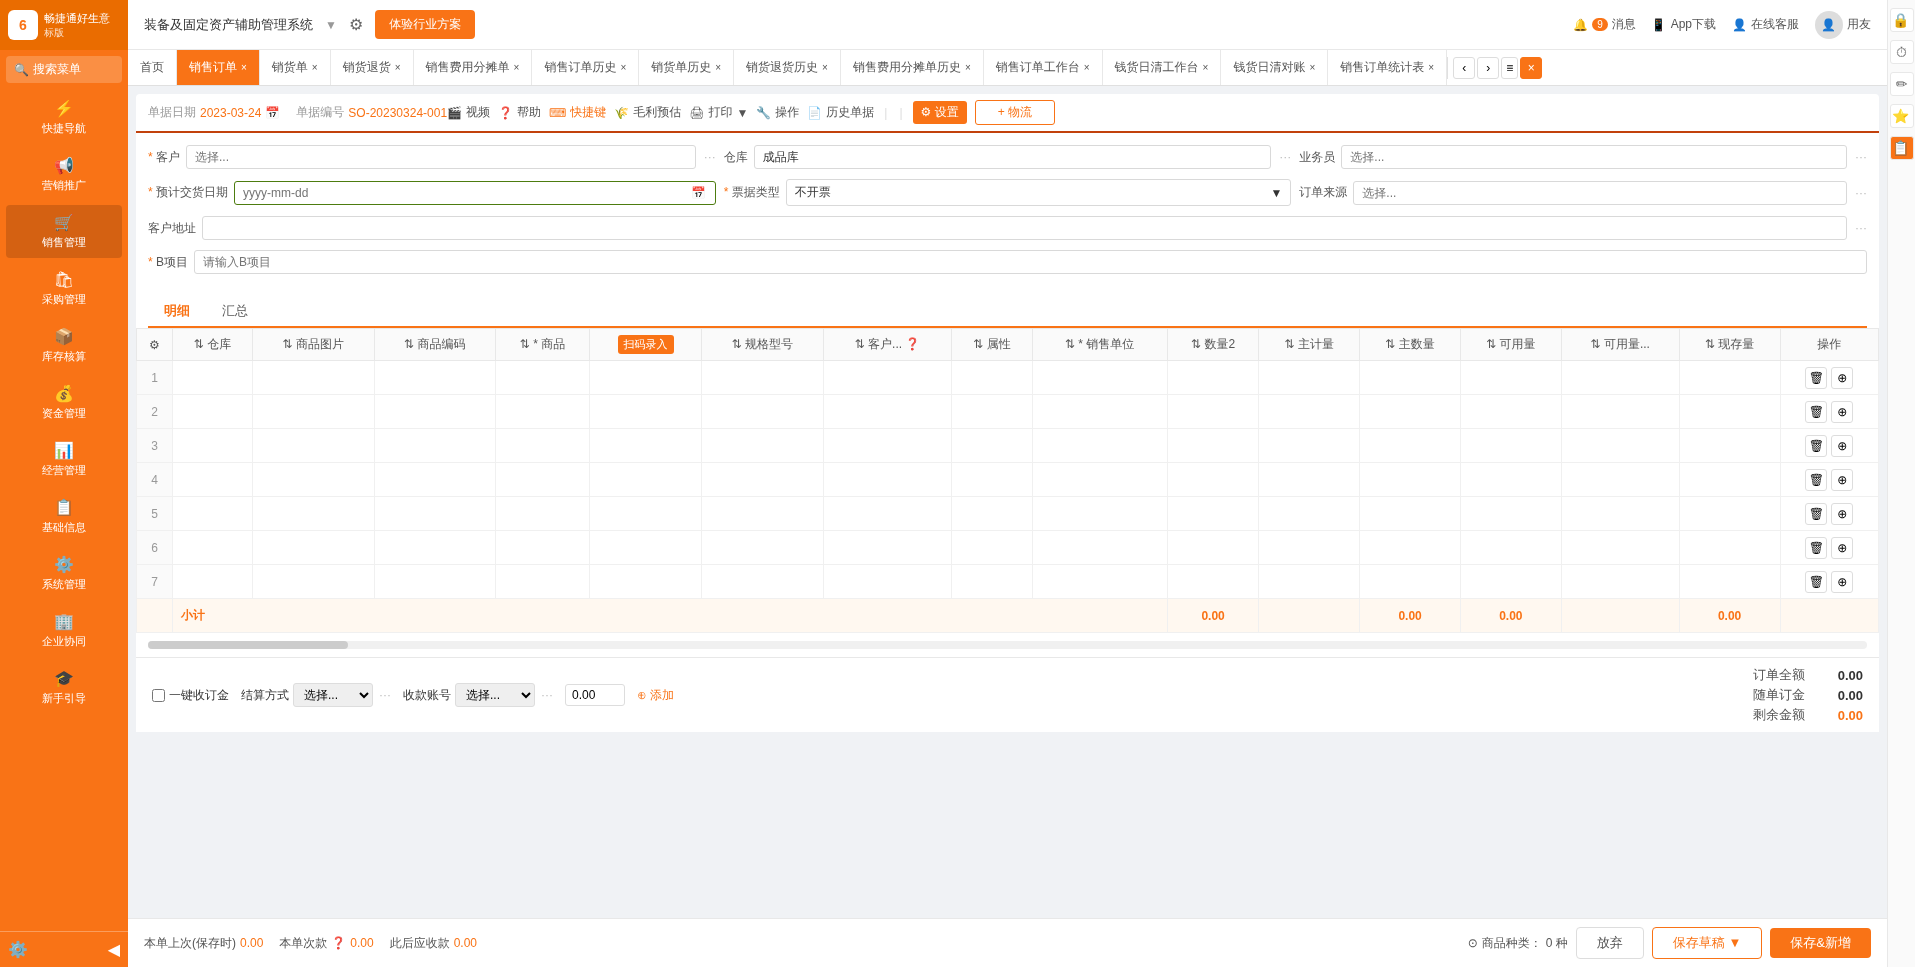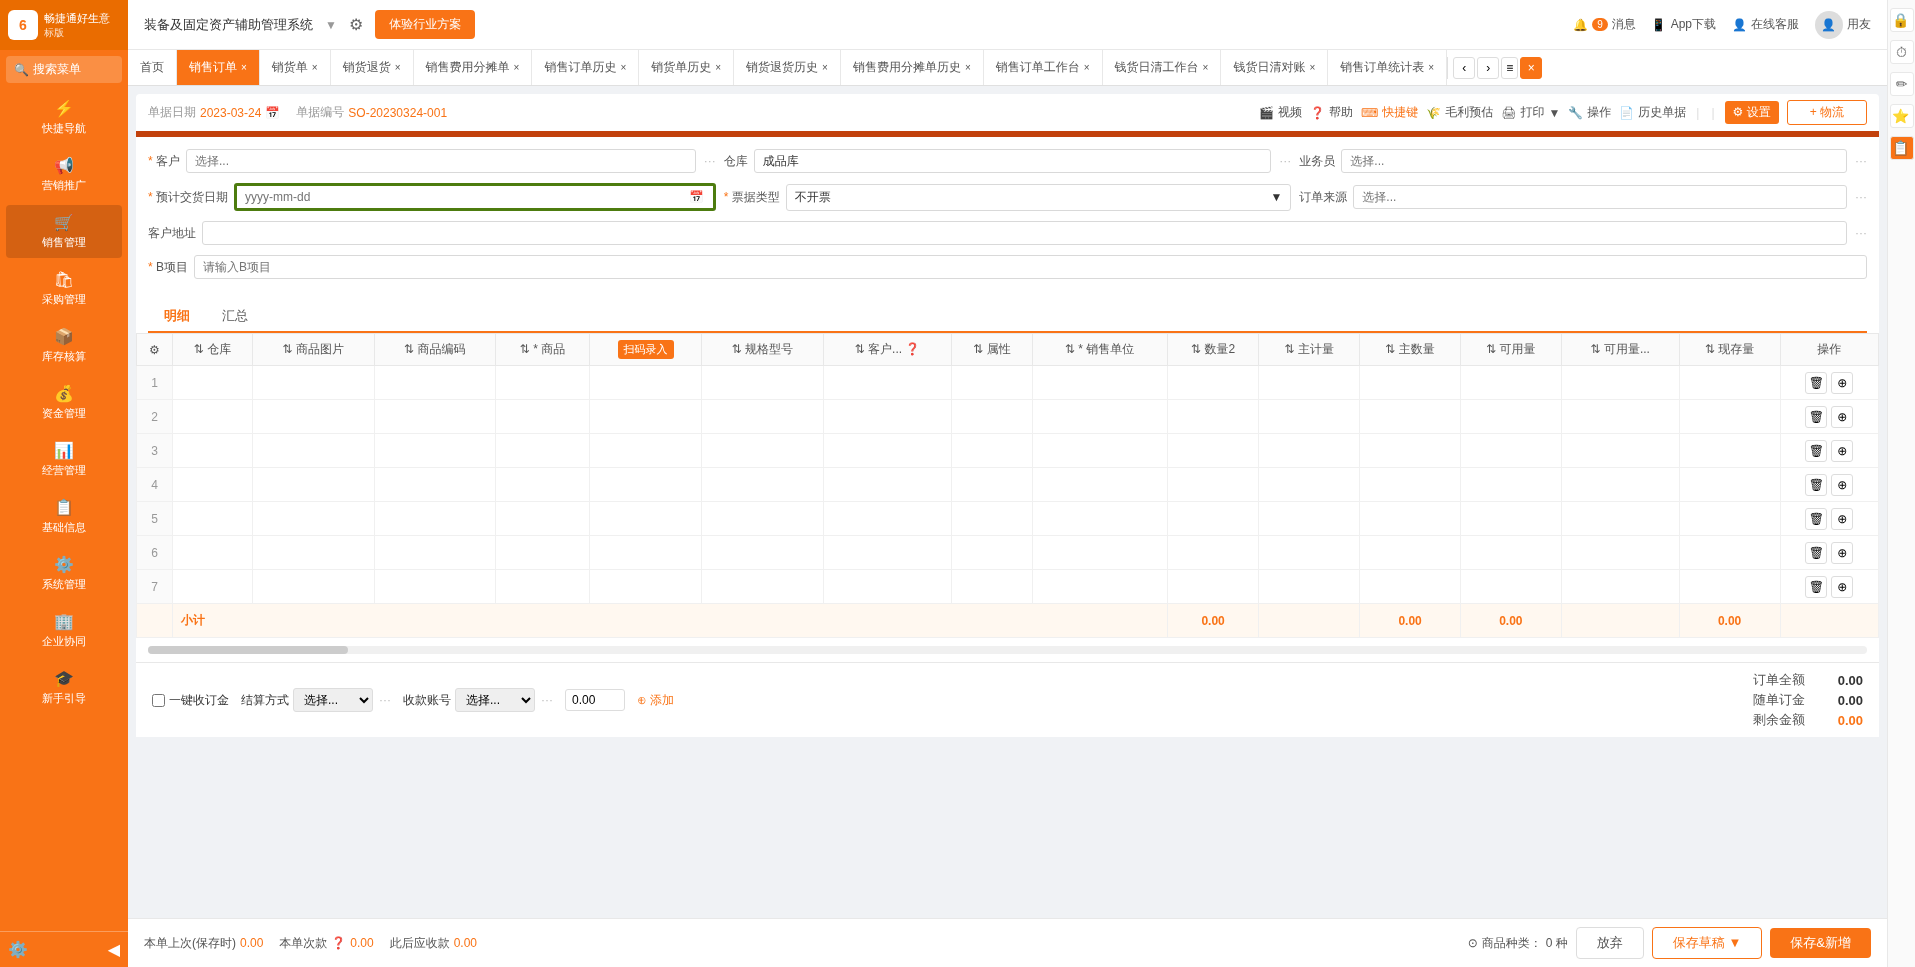--- a/index.html
+++ b/index.html
@@ -37,35 +37,35 @@
     .tab.active { color: #fff; background: #f97316; }
     .tab-close { font-size: 10px; color: inherit; cursor: pointer; }
     .tabs-nav { display: flex; align-items: center; padding: 0 4px; background: #fff; border-left: 1px solid #e0e0e0; }
     .tabs-nav button { background: none; border: 1px solid #ddd; width: 22px; height: 22px; cursor: pointer; border-radius: 3px; display: flex; align-items: center; justify-content: center; font-size: 12px; margin: 0 1px; }
 
     
     .content { flex: 1; background: #f0f2f5; overflow-y: auto; overflow-x: hidden; padding: 8px; display: flex; flex-direction: column; gap: 0; }
 
     
     .form-card { background: white; border-radius: 4px; padding: 0; }
-    .form-toolbar { display: flex; align-items: center; justify-content: space-between; padding: 6px 12px; border-bottom: 6px solid #c2410c; }
+    .form-toolbar { display: flex; align-items: center; padding: 6px 12px; border-bottom: 2px solid #c2410c; }
     .form-toolbar-left { display: flex; align-items: center; gap: 16px; }
     .form-toolbar-right { display: flex; align-items: center; gap: 8px; }
     .form-toolbar-item { display: flex; align-items: center; gap: 4px; font-size: 12px; color: #555; cursor: pointer; }
     .form-toolbar-item .label { color: #999; }
 
     .form-body { padding: 12px; }
     .form-row { display: flex; align-items: center; gap: 8px; margin-bottom: 10px; flex-wrap: wrap; }
     .form-field { display: flex; align-items: center; gap: 6px; min-width: 280px; flex: 1; }
     .form-field-label { color: #555; font-size: 12px; white-space: nowrap; }
     .form-field-label.required::before { content: '* '; color: #f97316; }
     .form-field-input { flex: 1; border: 1px solid #d9d9d9; border-radius: 3px; padding: 4px 8px; font-size: 12px; color: #333; background: #fff; outline: none; min-width: 80px; }
     .form-field-dots { color: #bbb; cursor: pointer; margin-left: 2px; }
     .form-field-select { display: flex; align-items: center; gap: 2px; border: 1px solid #d9d9d9; border-radius: 3px; padding: 4px 8px; font-size: 12px; background: #fff; min-width: 80px; cursor: pointer; }
-    .form-field-date { display: flex; align-items: center; gap: 4px; border: 3px solid #4d7c0f; border-radius: 3px; padding: 4px 8px; font-size: 12px; background: #fff; }
+    .form-field-date { display: flex; align-items: center; gap: 4px; border: 1px solid #4d7c0f; border-radius: 3px; padding: 4px 8px; font-size: 12px; background: #fff; }
 
     
     .form-tabs { display: flex; gap: 0; border-bottom: 2px solid #f97316; margin-bottom: 0; }
     .form-tab { padding: 6px 16px; cursor: pointer; font-size: 13px; color: #555; }
     .form-tab.active { color: #f97316; border-bottom: 2px solid #f97316; margin-bottom: -2px; font-weight: bold; }
 
     
     .table-container { overflow-x: auto; }
     table { width: 100%; border-collapse: collapse; font-size: 12px; }
     table th { background: #fafafa; border: 1px solid #e8e8e8; padding: 6px 4px; text-align: center; color: #555; font-weight: normal; white-space: nowrap; }

